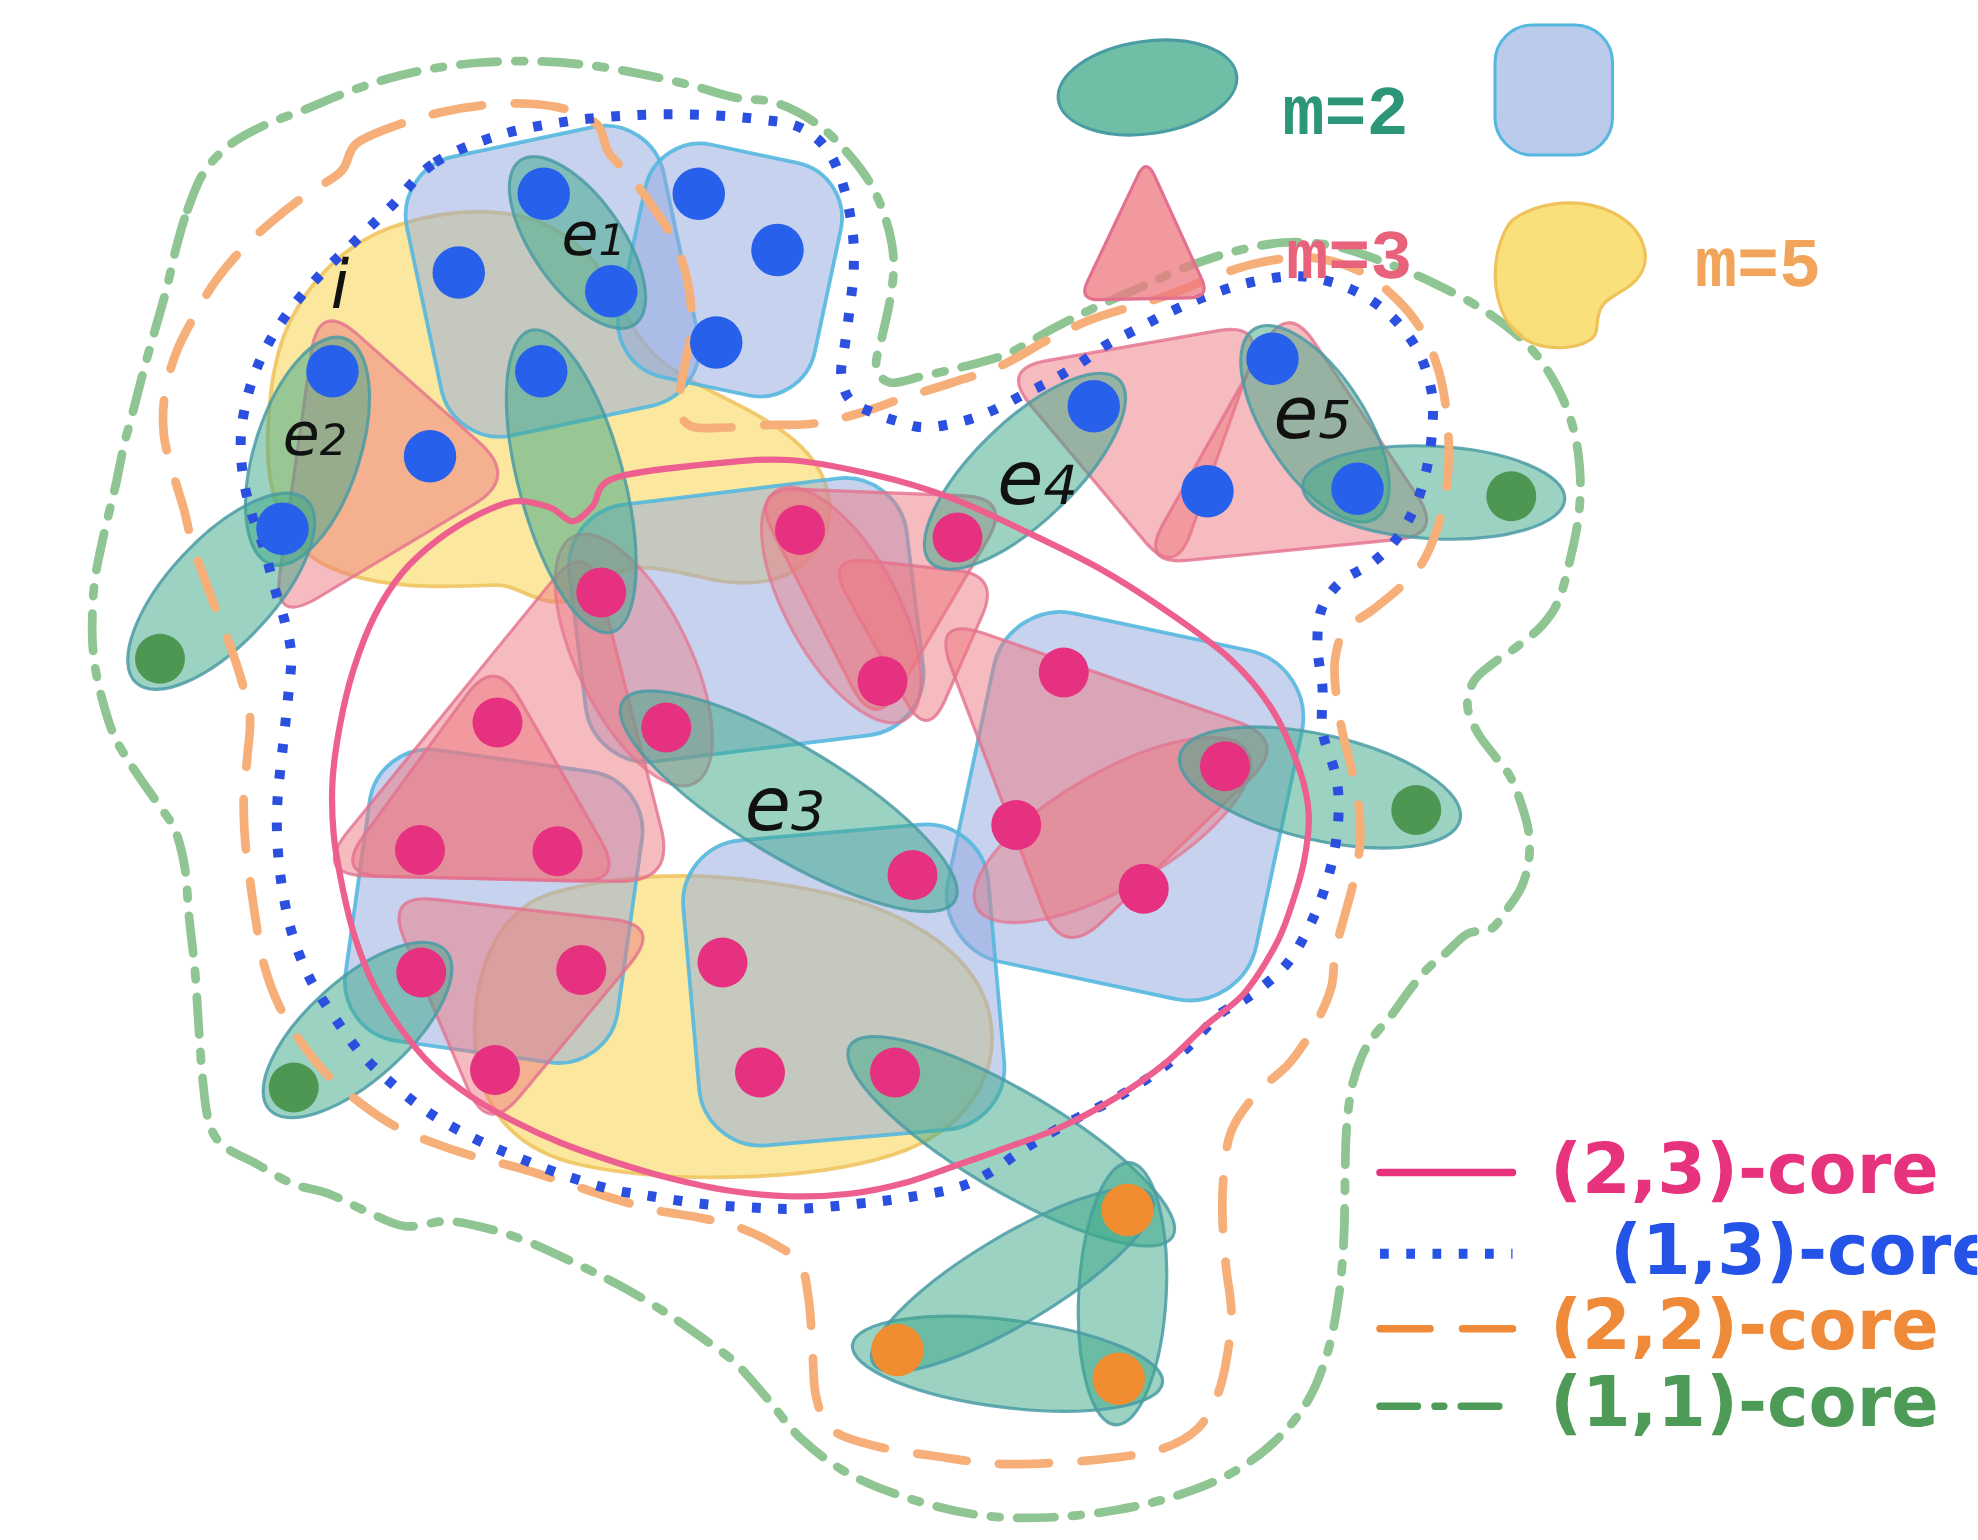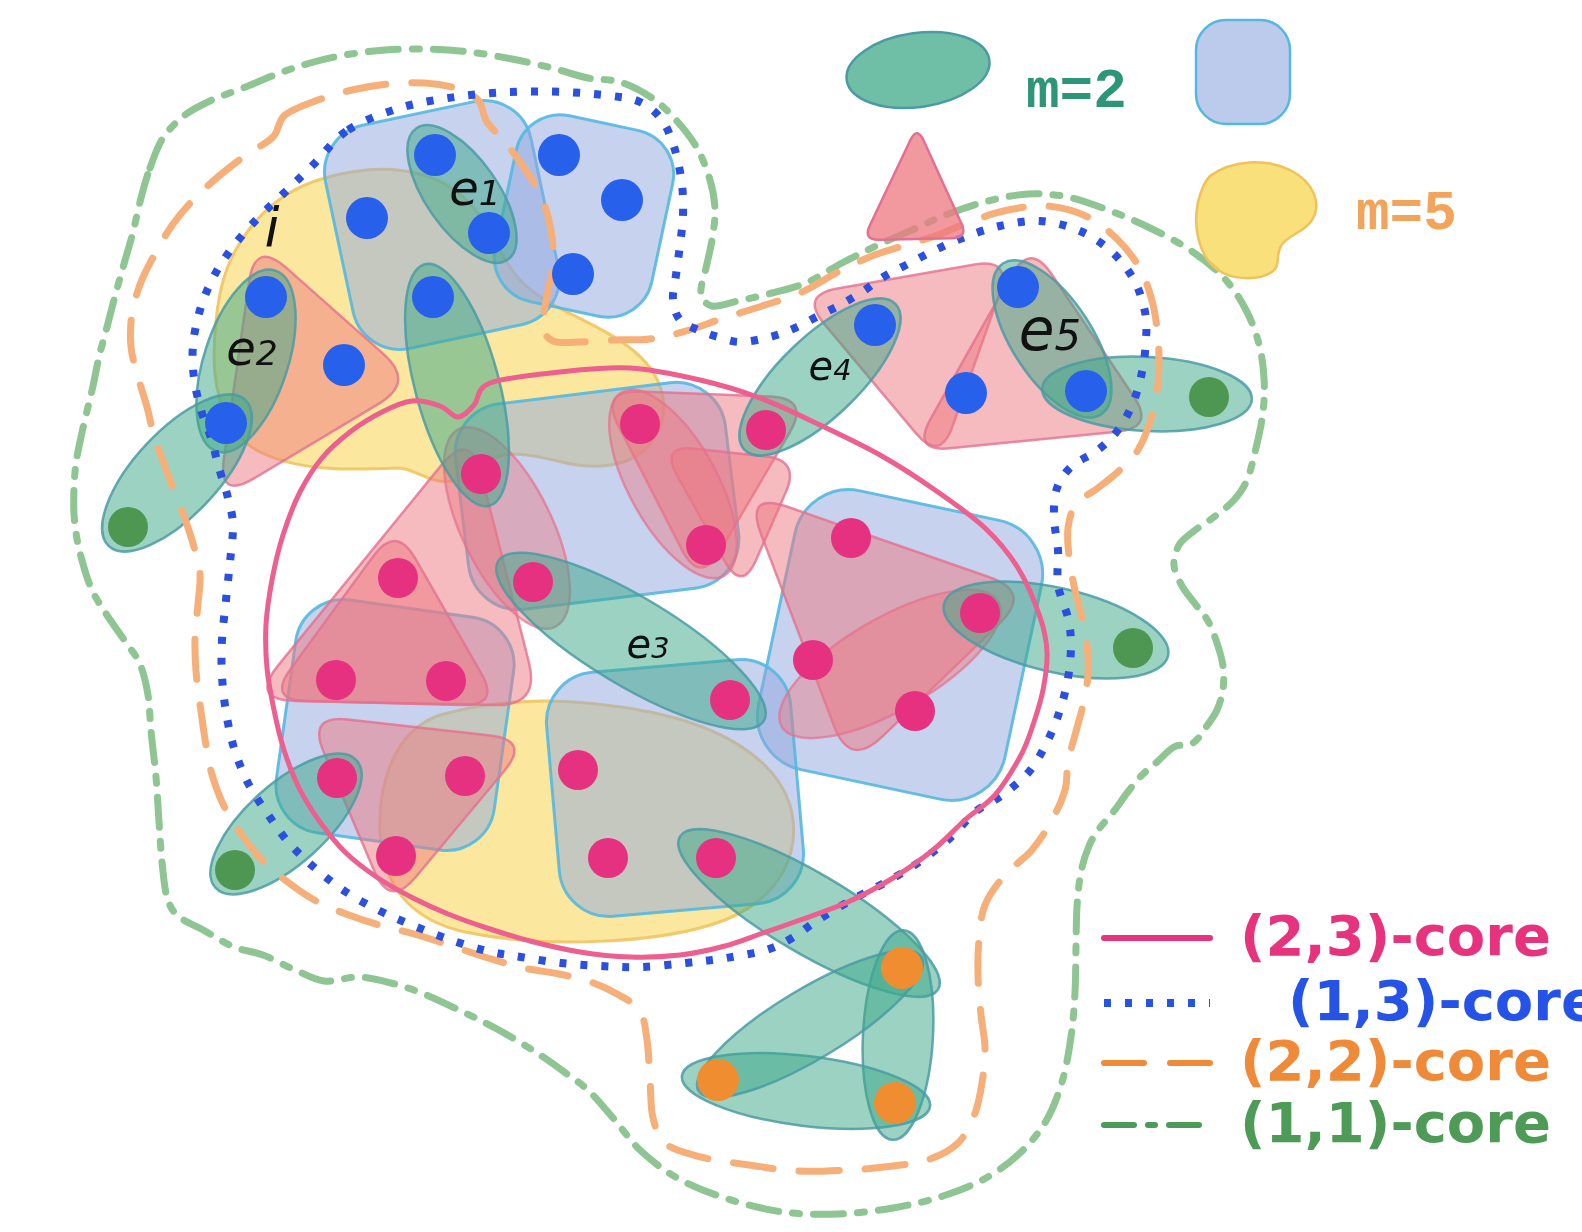--- a/index.html
+++ b/index.html
@@ -111,24 +111,25 @@
         <line x1="1104" y1="938" x2="1210" y2="938" stroke="#E7337E" stroke-width="6" stroke-linecap="round"></line>
         <line x1="1104" y1="1003" x2="1210" y2="1003" stroke="#2553E8" stroke-width="8" stroke-linecap="butt" stroke-dasharray="7 14"></line>
         <line x1="1104" y1="1063" x2="1210" y2="1063" stroke="#EF8A39" stroke-width="6" stroke-linecap="round" stroke-dasharray="40 26"></line>
         <line x1="1104" y1="1125" x2="1210" y2="1125" stroke="#4D9B57" stroke-width="6" stroke-linecap="round" stroke-dasharray="30 14 7 14"></line>
       </g>
   </svg>
 
   <div class="diagram-label" id="lbl-i" style="left: 272px; top: 228px; font-size: 54px;"><span>i</span></div>
   <div class="diagram-label" id="lbl-e1" style="left: 475px; top: 188px; font-size: 48px;"><span>e</span><span class="sub">1</span></div>
   <div class="diagram-label" id="lbl-e2" style="left: 252px; top: 348px; font-size: 48px;"><span>e</span><span class="sub">2</span></div>
-  <div class="diagram-label" id="lbl-e3" style="left: 648px; top: 644px; font-size: 40px;"><span>e</span><span class="sub">3</span></div>
-  <div class="diagram-label" id="lbl-e4" style="left: 830px; top: 366px; font-size: 40px;"><span>e</span><span class="sub">4</span></div>
+  <div class="diagram-label" id="lbl-e3" style="left: 628px; top: 644px; font-size: 60px;"><span>e</span><span class="sub">3</span></div>
+  <div class="diagram-label" id="lbl-e4" style="left: 830px; top: 383px; font-size: 60px;"><span>e</span><span class="sub">4</span></div>
   <div class="diagram-label" id="lbl-e5" style="left: 1050px; top: 330px; font-size: 58px;"><span>e</span><span class="sub">5</span></div>
 
   <div class="edge-legend-text" id="lg-m2" style="left: 1026px; top: 64px; color: rgb(46, 150, 120);">m=2</div>
+  <div class="edge-legend-text" id="lg-m3" style="left: 1029px; top: 179px; color: rgb(233, 98, 123);">m=3</div>
   <div class="edge-legend-text" id="lg-m5" style="left: 1356px; top: 186px; color: rgb(242, 164, 90); text-align: center;">m=5</div>
 
   <div class="core-legend-text" id="lg-c23" style="left: 1240px; top: 908px; color: rgb(231, 51, 126);">(2,3)-core</div>
   <div class="core-legend-text" id="lg-c13" style="left: 1288px; top: 973px; color: rgb(37, 83, 232);">(1,3)-core</div>
   <div class="core-legend-text" id="lg-c22" style="left: 1240px; top: 1033px; color: rgb(239, 138, 57);">(2,2)-core</div>
   <div class="core-legend-text" id="lg-c12" style="left: 1240px; top: 1095px; color: rgb(77, 155, 87);">(1,1)-core</div>
 </div>
 
 </body></html>

